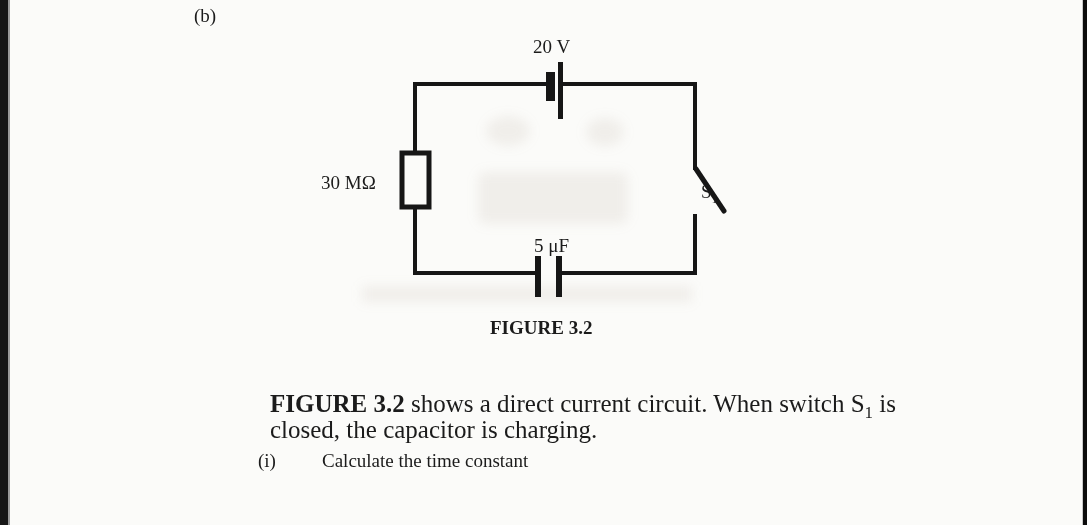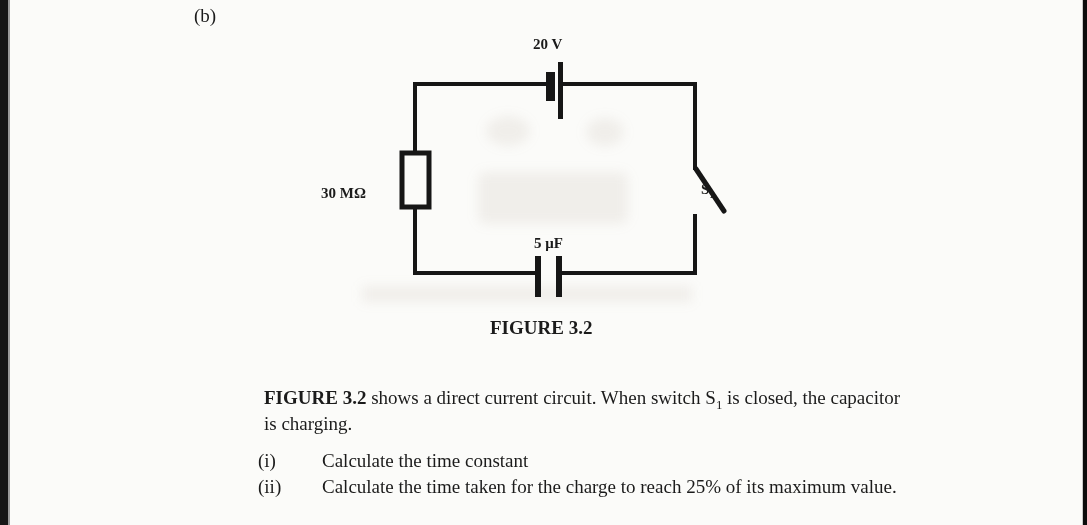--- a/index.html
+++ b/index.html
@@ -18,37 +18,37 @@
   .edge-bar.right { right: 0; width: 4px; background: #0c0c0c; border-left: 1px solid #c9c9c9; }
 
   .section-label {
     position: absolute; left: 194px; top: 5px;
     font-size: 19px;
   }
 
   
   .circuit-svg { position: absolute; left: 395px; top: 55px; }
 
-  .comp-label { position: absolute; font-size: 15px; white-space: nowrap; font-weight: bold; }
+  .comp-label { position: absolute; font-size: 19px; white-space: nowrap; }
   .lbl-battery   { left: 533px; top: 36px; }
-  .lbl-resistor  { left: 321px; top: 172px; margin-top: 13px; }
+  .lbl-resistor  { left: 321px; top: 172px; }
   .lbl-switch    { left: 701px; top: 181px; }
   .lbl-capacitor { left: 534px; top: 235px; }
 
   sub { font-size: 0.68em; line-height: 0; }
 
   .fig-caption {
     position: absolute; left: 490px; top: 317px;
     font-weight: bold; font-size: 19px; white-space: nowrap;
   }
 
   .desc {
-    position: absolute; left: 264px; top: 366px;
+    position: absolute; left: 270px; top: 366px;
     width: 640px;
-    font-size: 19px; line-height: 26px;
+    font-size: 25px; line-height: 26px;
   }
 
   .questions {
     position: absolute; left: 258px; top: 448px;
     width: 660px;
     font-size: 19px; line-height: 26px;
   }
   .q-row { display: grid; grid-template-columns: 64px 1fr; }
   .q-text { max-width: 605px; }
 
@@ -94,17 +94,13 @@
 
 <div class="fig-caption">FIGURE 3.2</div>
 
 <p class="desc"><b>FIGURE 3.2</b><span> shows a direct current circuit. When switch S</span><sub>1</sub><span> is closed, the capacitor is charging.</span></p>
 
 <div class="questions">
   <div class="q-row">
     <span class="q-num">(i)</span>
     <span class="q-text">Calculate the time constant</span>
   </div>
-  <div class="q-row">
-    <span class="q-num">(ii)</span>
-    <span class="q-text">Calculate the time taken for the charge to reach 25% of its maximum value.</span>
-  </div>
 </div>
 
 </body></html>

